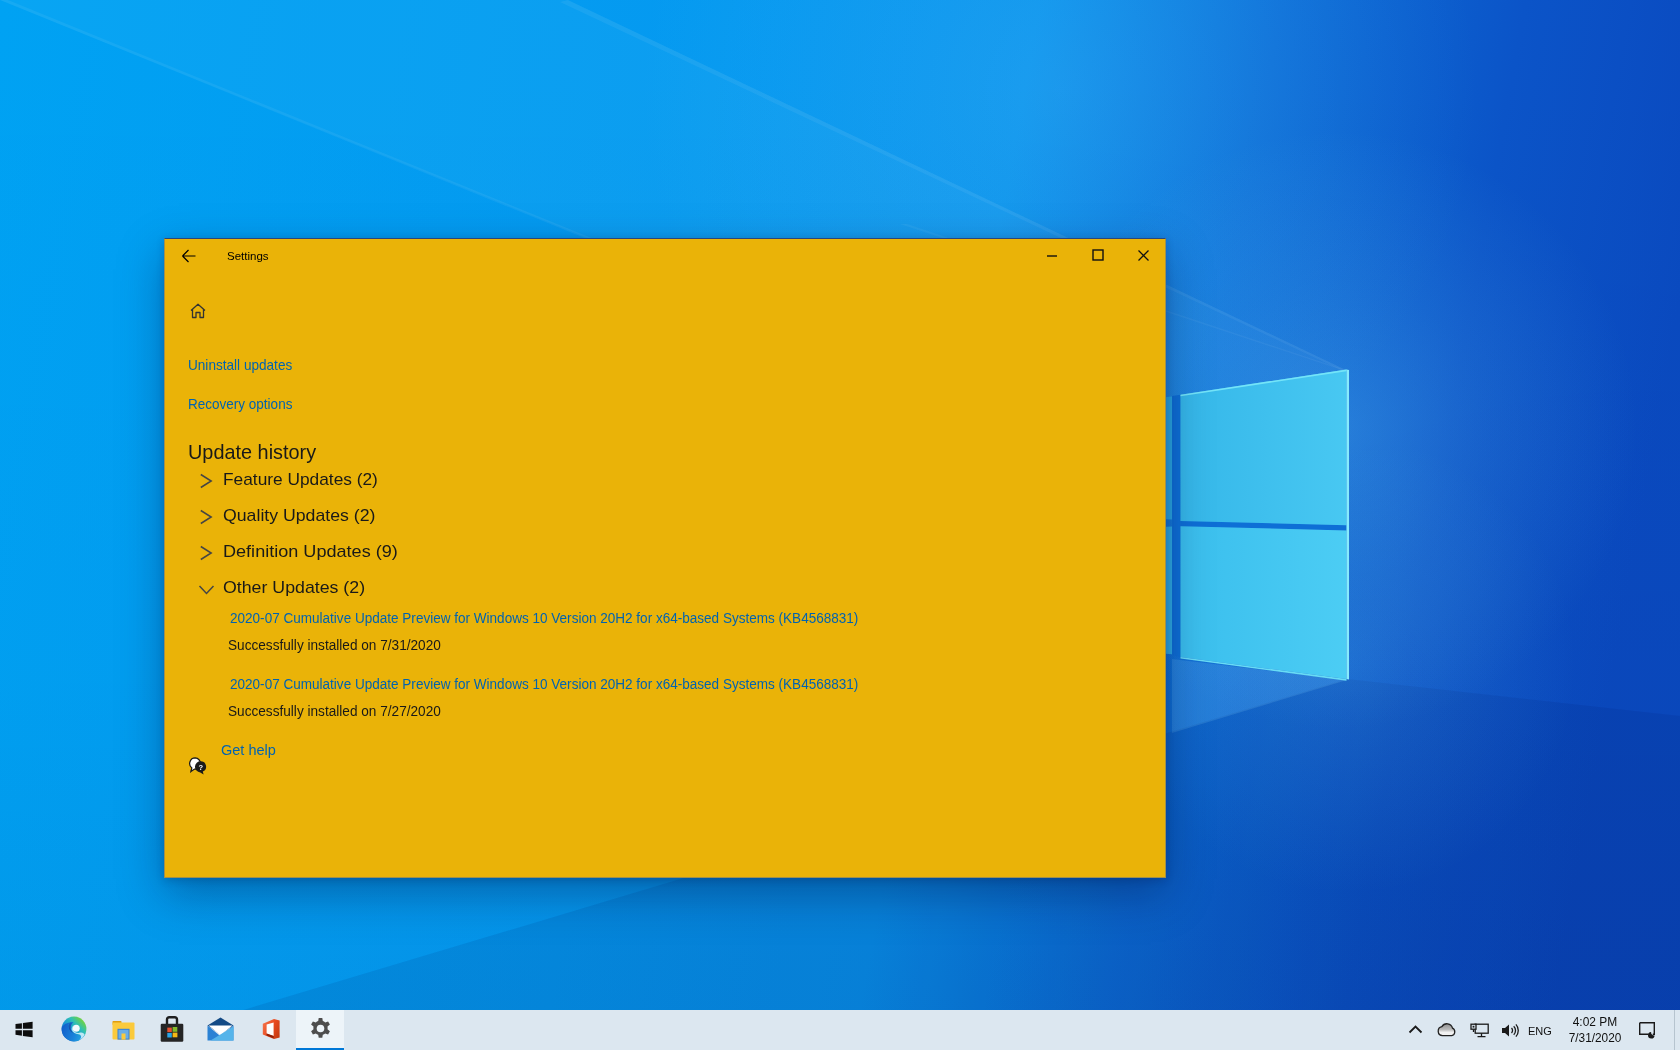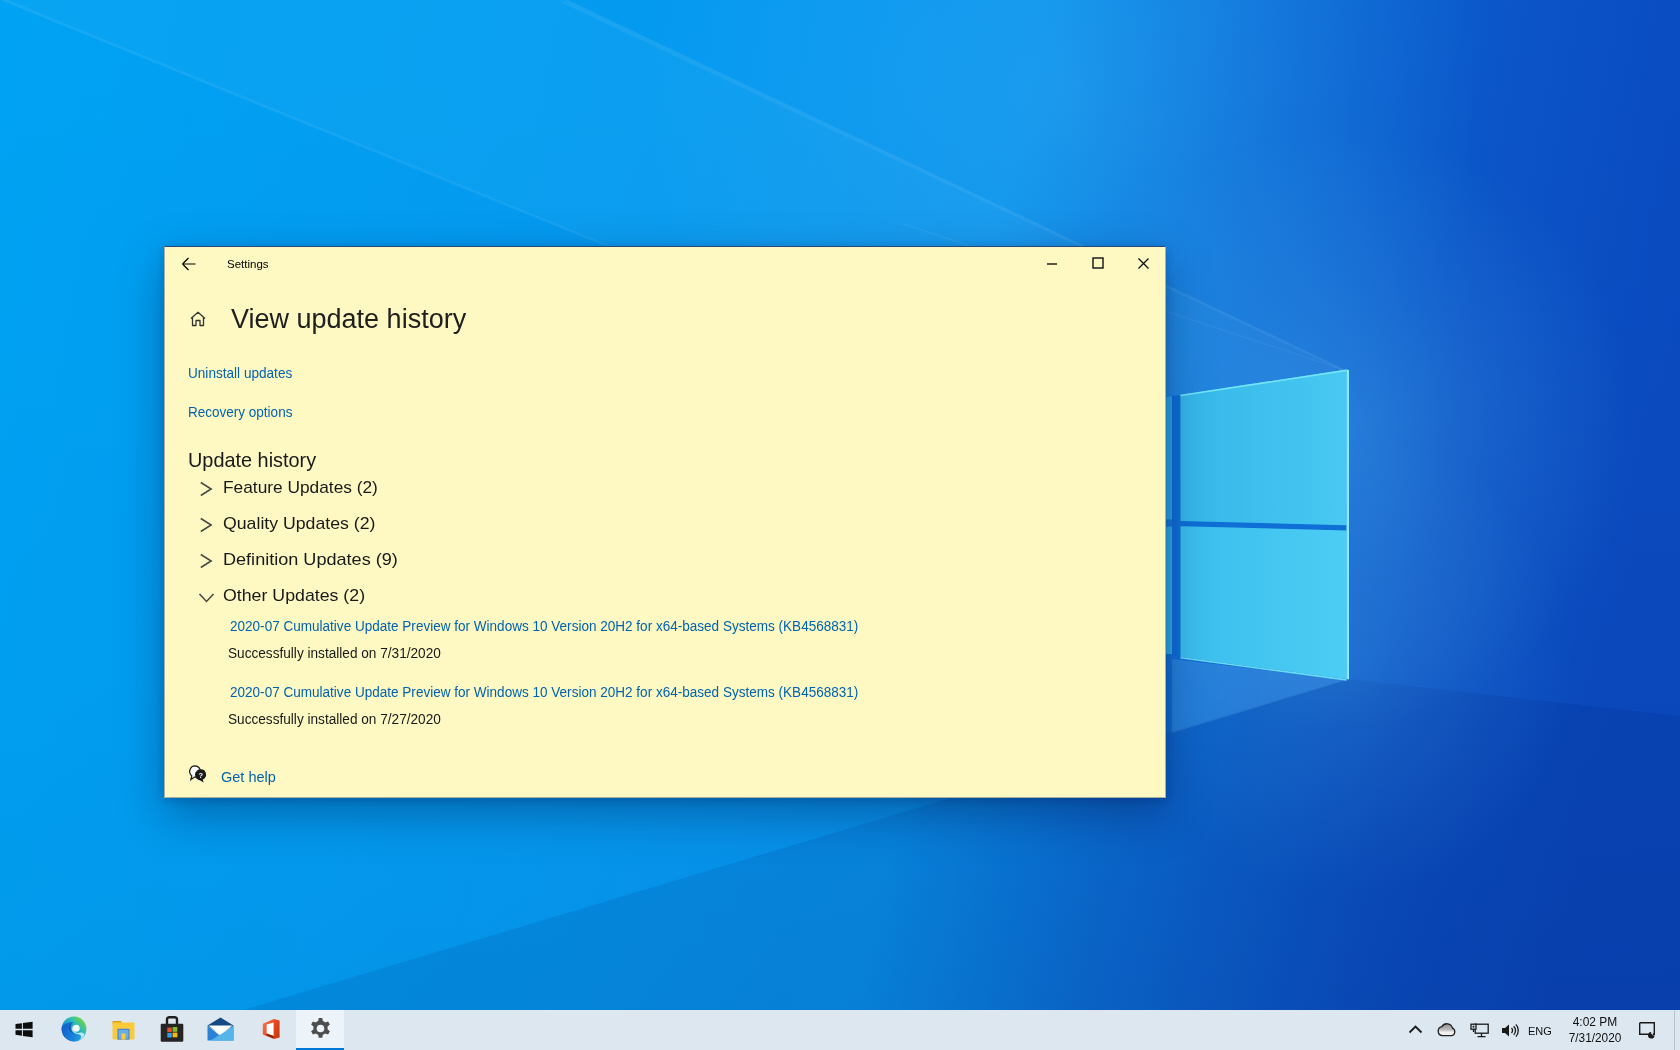--- a/index.html
+++ b/index.html
@@ -1,21 +1,21 @@
 <!DOCTYPE html>
 <html><head>
 <meta charset="utf-8">
 <style>
   html,body{margin:0;padding:0;width:1680px;height:1050px;overflow:hidden;}
   body{font-family:"Liberation Sans",sans-serif;position:relative;}
   .abs{position:absolute;}
   
-  #win{position:absolute;left:164px;top:238px;width:1002px;height:552px;background:#fef9c3;
+  #win{position:absolute;left:164px;top:238px;width:1002px;height:640px;background:#eab308;
        border-top:1px solid #29477e;border-left:1px solid rgba(100,115,135,0.55);border-right:1px solid rgba(100,115,135,0.55);border-bottom:1px solid rgba(100,115,135,0.55);
-       box-sizing:border-box;box-shadow:0 16px 42px rgba(0,15,60,.35),0 2px 8px rgba(0,20,70,.20);margin-top:8px;}
+       box-sizing:border-box;box-shadow:0 16px 42px rgba(0,15,60,.35),0 2px 8px rgba(0,20,70,.20);}
   #win .t{position:absolute;white-space:nowrap;}
   .lnk{color:#0063b1;}
   .dk{color:#191919;}
 </style>
 </head>
 <body>
 
 <svg class="abs" style="left:0;top:0" width="1680" height="1050" viewBox="0 0 1680 1050">
   <defs>
     <linearGradient id="base" x1="0" y1="0" x2="1680" y2="300" gradientUnits="userSpaceOnUse">
@@ -100,21 +100,20 @@
   <svg class="abs" style="left:927px;top:10px" width="12" height="12" viewBox="0 0 12 12">
       <rect x="1" y="1" width="10" height="10" fill="none" stroke="#111" stroke-width="1.4"></rect>
     </svg>
   <svg class="abs" style="left:972px;top:10px" width="13" height="13" viewBox="0 0 13 13">
       <path d="M1.5 1.5 L11.5 11.5 M11.5 1.5 L1.5 11.5" stroke="#111" stroke-width="1.3" fill="none"></path>
     </svg>
 
   <svg class="abs" style="left:24px;top:63px" width="18" height="18" viewBox="0 0 18 18">
     <path d="M2 8.5 L9 2.2 L16 8.5 M3.5 7.3 V15.5 H7 V10.5 H11 V15.5 H14.5 V7.3" stroke="#333" stroke-width="1.3" fill="none" stroke-linejoin="round"></path>
   </svg>
-  <div class="t" id="h1t" style="left:66px;top:54.5px;font-size:27px;line-height:34px;color:#202020;transform-origin:0 50%;">View update history</div>
   <div class="t lnk" id="lk1" style="left:23px;top:117px;font-size:14.5px;line-height:19px;transform-origin:0 50%;transform:scaleX(0.937);">Uninstall updates</div>
   <div class="t lnk" id="lk2" style="left:23px;top:156px;font-size:14.5px;line-height:19px;transform-origin:0 50%;transform:scaleX(0.932);">Recovery options</div>
   <div class="t dk" id="h2t" style="left:23px;top:198.5px;font-size:21px;line-height:28px;transform-origin:0 50%;transform:scaleX(0.946);">Update history</div>
 
   <svg class="abs" style="left:34px;top:234px" width="14" height="16" viewBox="0 0 14 16">
       <path d="M1.8 1.5 L12.2 8 L1.8 14.5" stroke="#454545" stroke-width="1.5" fill="none"></path>
     </svg>
   <div class="t dk" id="r1" style="left:58px;top:230.4px;font-size:17px;line-height:22px;transform-origin:0 50%;transform:scaleX(1.018);">Feature Updates (2)</div>
   <svg class="abs" style="left:34px;top:270px" width="14" height="16" viewBox="0 0 14 16">
       <path d="M1.8 1.5 L12.2 8 L1.8 14.5" stroke="#454545" stroke-width="1.5" fill="none"></path>
@@ -132,21 +131,21 @@
   <div class="t lnk" id="u1" style="left:64.5px;top:370.2px;font-size:14px;line-height:18px;transform-origin:0 50%;transform:scaleX(0.967);">2020-07 Cumulative Update Preview for Windows 10 Version 20H2 for x64-based Systems (KB4568831)</div>
   <div class="t dk" id="s1" style="left:63px;top:396.9px;font-size:14px;line-height:18px;transform-origin:0 50%;transform:scaleX(0.973);">Successfully installed on 7/31/2020</div>
   <div class="t lnk" id="u2" style="left:64.5px;top:436.2px;font-size:14px;line-height:18px;transform-origin:0 50%;transform:scaleX(0.967);">2020-07 Cumulative Update Preview for Windows 10 Version 20H2 for x64-based Systems (KB4568831)</div>
   <div class="t dk" id="s2" style="left:63px;top:462.9px;font-size:14px;line-height:18px;transform-origin:0 50%;transform:scaleX(0.973);">Successfully installed on 7/27/2020</div>
 
   <svg class="abs" style="left:23px;top:517px" width="19" height="19" viewBox="0 0 19 19">
     <path d="M7.2 1.9 a5.6 5.6 0 0 0 -3.4 10 l-0.9 3.6 3.6 -2.4 a5.6 5.6 0 1 0 0.7 -11.2 z" fill="#fff" stroke="#1a1a1a" stroke-width="1.25"></path>
     <path d="M12.8 5.3 a5.3 5.3 0 0 1 2 10.2 l0.8 3 -3.3 -2.1 a5.3 5.3 0 0 1 0.5 -11.1 z" fill="#1a1a1a"></path>
     <text x="12.7" y="13.6" font-size="7.5" fill="#fff" text-anchor="middle" font-family="Liberation Sans" font-weight="bold">?</text>
   </svg>
-  <div class="t lnk" id="gh" style="left:56px;top:521px;font-size:14.5px;line-height:19px;transform-origin:0 50%;">Get help</div>
+  <div class="t lnk" id="gh" style="left:56px;top:502px;font-size:14.5px;line-height:19px;transform-origin:0 50%;">Get help</div>
 </div>
 
 <div class="abs" id="tbar" style="left:0;top:1010px;width:1680px;height:40px;background:#dce7f0;"></div>
 <div class="abs" style="left:296px;top:1010px;width:48px;height:40px;background:#edf4f9;"></div>
 <div class="abs" style="left:296px;top:1047.5px;width:48px;height:2.5px;background:#0078d7;"></div>
 <div class="abs" style="left:1674px;top:1010px;width:1px;height:40px;background:#b6c4cf;"></div>
 
 <svg class="abs" style="left:15px;top:1021px" width="18" height="18" viewBox="0 0 18 18">
   <g fill="#0d0d0d">
     <polygon points="0.5,3.1 6.9,2.2 6.9,7.7 0.5,7.7"></polygon>

